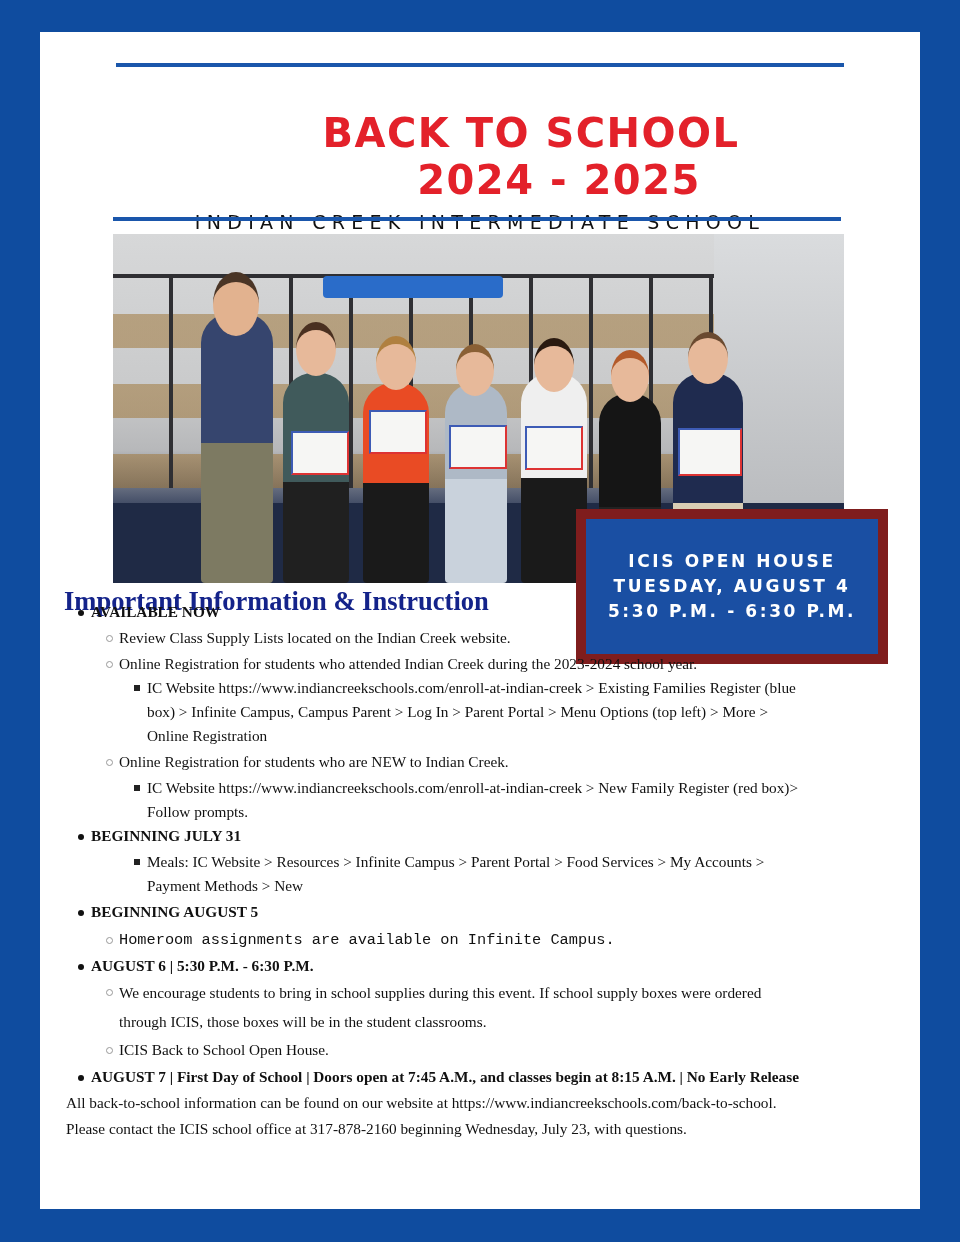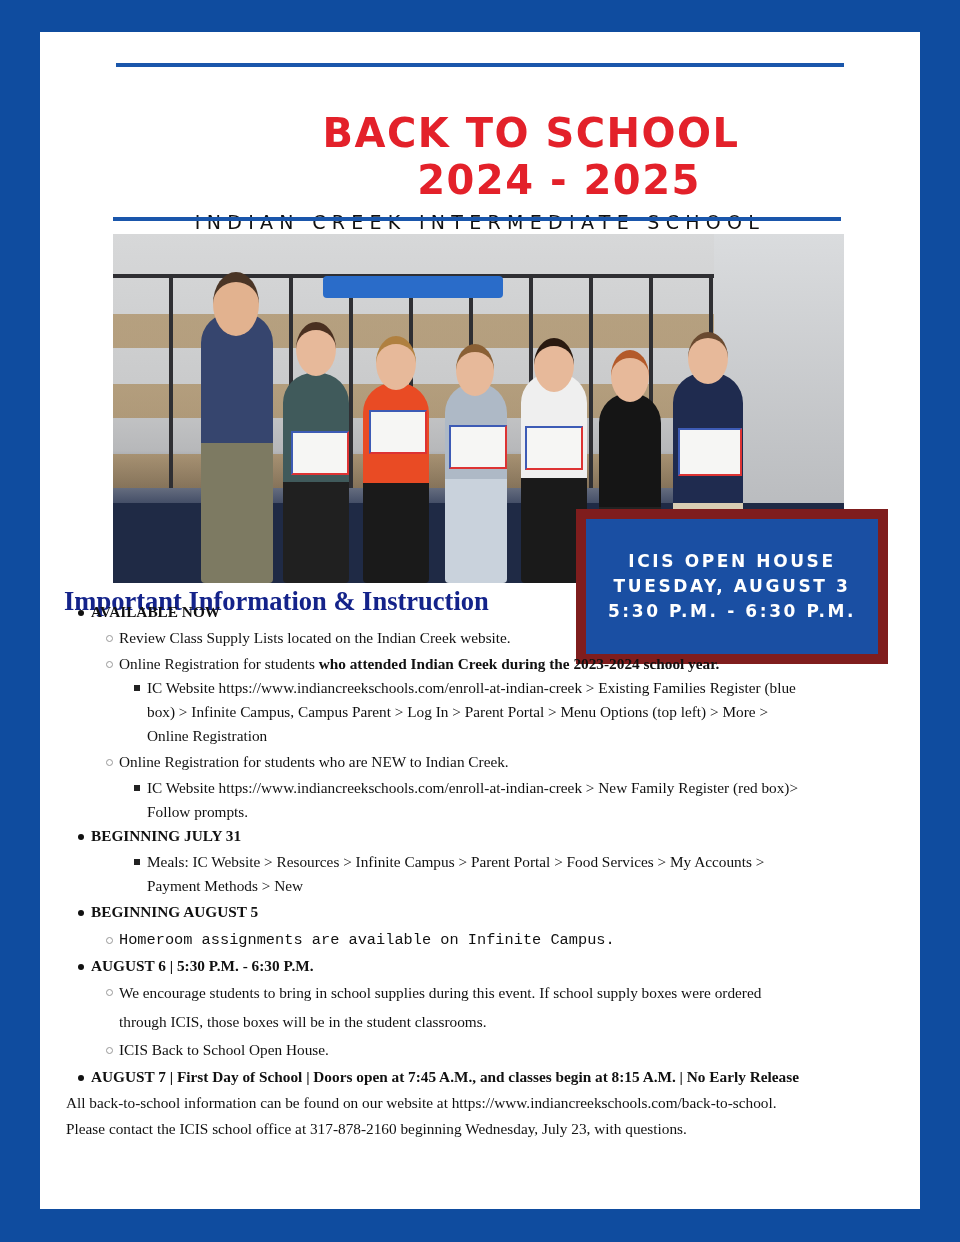--- a/index.html
+++ b/index.html
@@ -132,21 +132,21 @@
     .l3 { padding-left: 107px; }
     .bullet {
       position: absolute;
       display: inline-block;
     }
     .l1 .bullet { left: 38px; top: 10px; width: 6px; height: 6px; background: #111; border-radius: 50%; }
     .l2 .bullet { left: 66px; top: 9px; width: 5px; height: 5px; border: 1px solid #999; border-radius: 50%; }
     .l3 .bullet { left: 94px; top: 9px; width: 6px; height: 6px; background: #222; }
     .gap-s { height: 2px; }
     .plain { padding-left: 26px; }
-    b { font-weight: bold; }
+    b { font-weight: normal; }
   </style>
 </head>
 <body>
 
 <div class="panel">
   <div class="rule top"></div>
 
   <div class="title l1">BACK TO SCHOOL</div>
   <div class="title l2">2024 - 2025</div>
   <div class="subtitle">INDIAN CREEK INTERMEDIATE SCHOOL</div>
@@ -182,21 +182,21 @@
     <div class="head" style="left:498px;top:116px;width:38px;height:44px;border-top:8px solid #b35a2a;"></div>
 
     <div class="person" style="left:560px;width:70px;height:210px;background:linear-gradient(180deg,#1f2b4f 0 62%,#d8cdb4 62%);"></div>
     <div class="head" style="left:575px;top:98px;width:40px;height:46px;border-top:6px solid #6a4a30;"></div>
     <div class="cert" style="left:565px;top:194px;width:60px;height:44px;"></div>
   </div>
 
   <div class="open-house">
     <div class="inner">
       <div>ICIS OPEN HOUSE</div>
-      <div>TUESDAY, AUGUST 3</div>
+      <div>TUESDAY, AUGUST 4</div>
       <div>5:30 P.M. - 6:30 P.M.</div>
     </div>
   </div>
 
   <h2 class="section-heading">Important Information &amp; Instruction</h2>
 
   <div class="content">
     <div class="row l1">
       <span class="bullet"></span>
       <span>AVAILABLE NOW</span>

